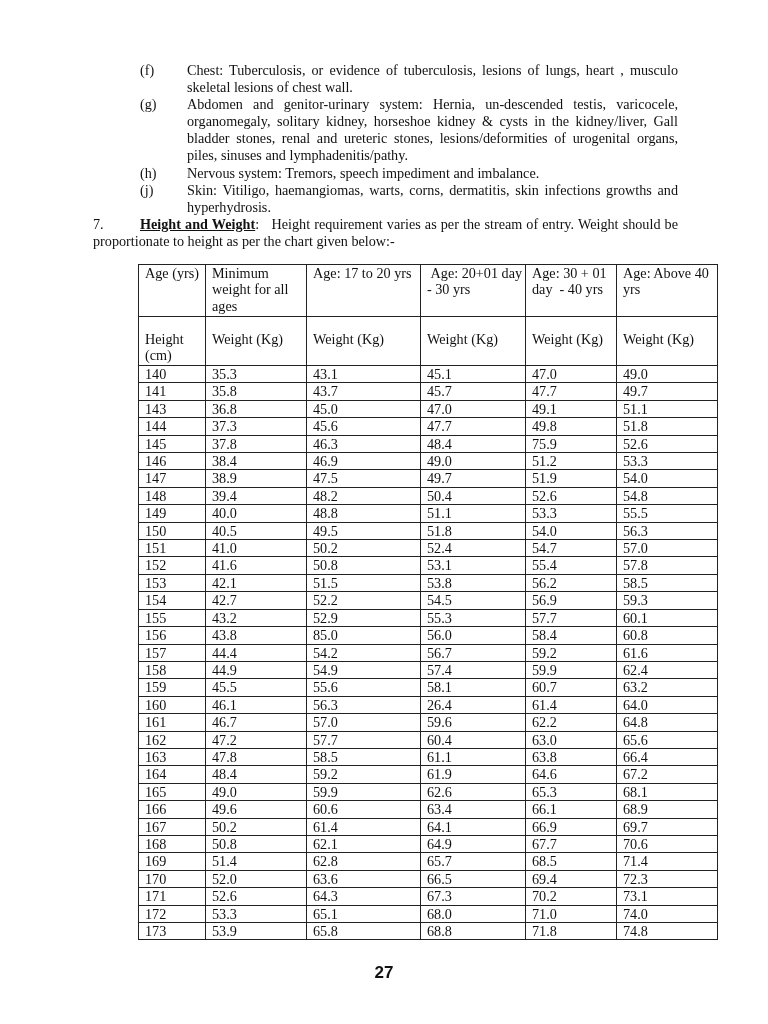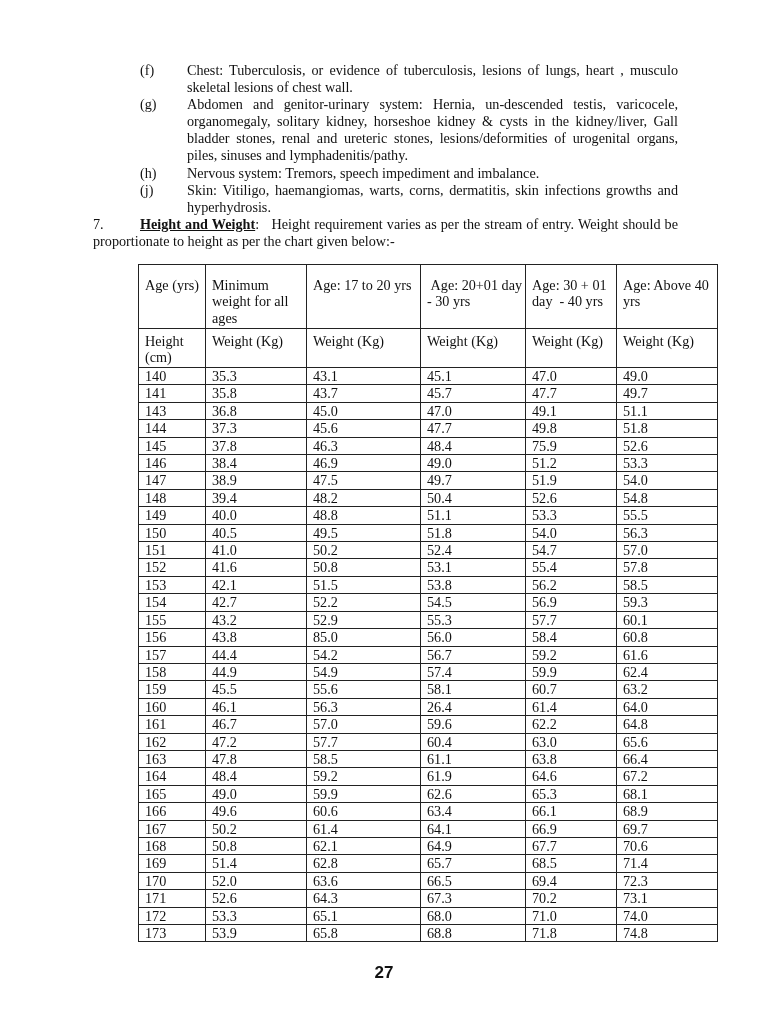--- a/index.html
+++ b/index.html
@@ -15,22 +15,22 @@
   .sec-num { display:inline-block; width:47px; }
   .sec-title { font-weight:bold; text-decoration:underline;margin-top:44px; }
   table.hw { position:absolute; left:138px; top:252px; width:580px;
              border-collapse:collapse; font-size:14.2px; line-height:16.4px; }
   table.hw td { border:1px solid #222; padding:0 0 0 6px; vertical-align:top; }
   table.hw td.c0 { width:60px; }
   table.hw td.c1 { width:94px; }
   table.hw td.c2 { width:107px; }
   table.hw td.c3 { width:98px; }
   table.hw td.c4 { width:84px; }
-  table.hw tr.hdr1 td { height:51px; padding-top:12px; }
-  table.hw tr.hdr2 td { height:34px; padding-top:4px;margin-top:36px; }
+  table.hw tr.hdr1 td { height:51px; padding-top:0; }
+  table.hw tr.hdr2 td { height:34px; padding-top:14px;margin-top:36px; }
   table.hw tr.row td { height:16px; padding-top:0; }
   .page-num { position:absolute; left:0; width:768px; top:951px; text-align:center;
               font-family:"Liberation Sans", sans-serif; font-weight:bold; font-size:17px; }
 </style>
 </head>
 <body>
 
 <div class="page">
   <div class="text">
     <p class="para indent">

